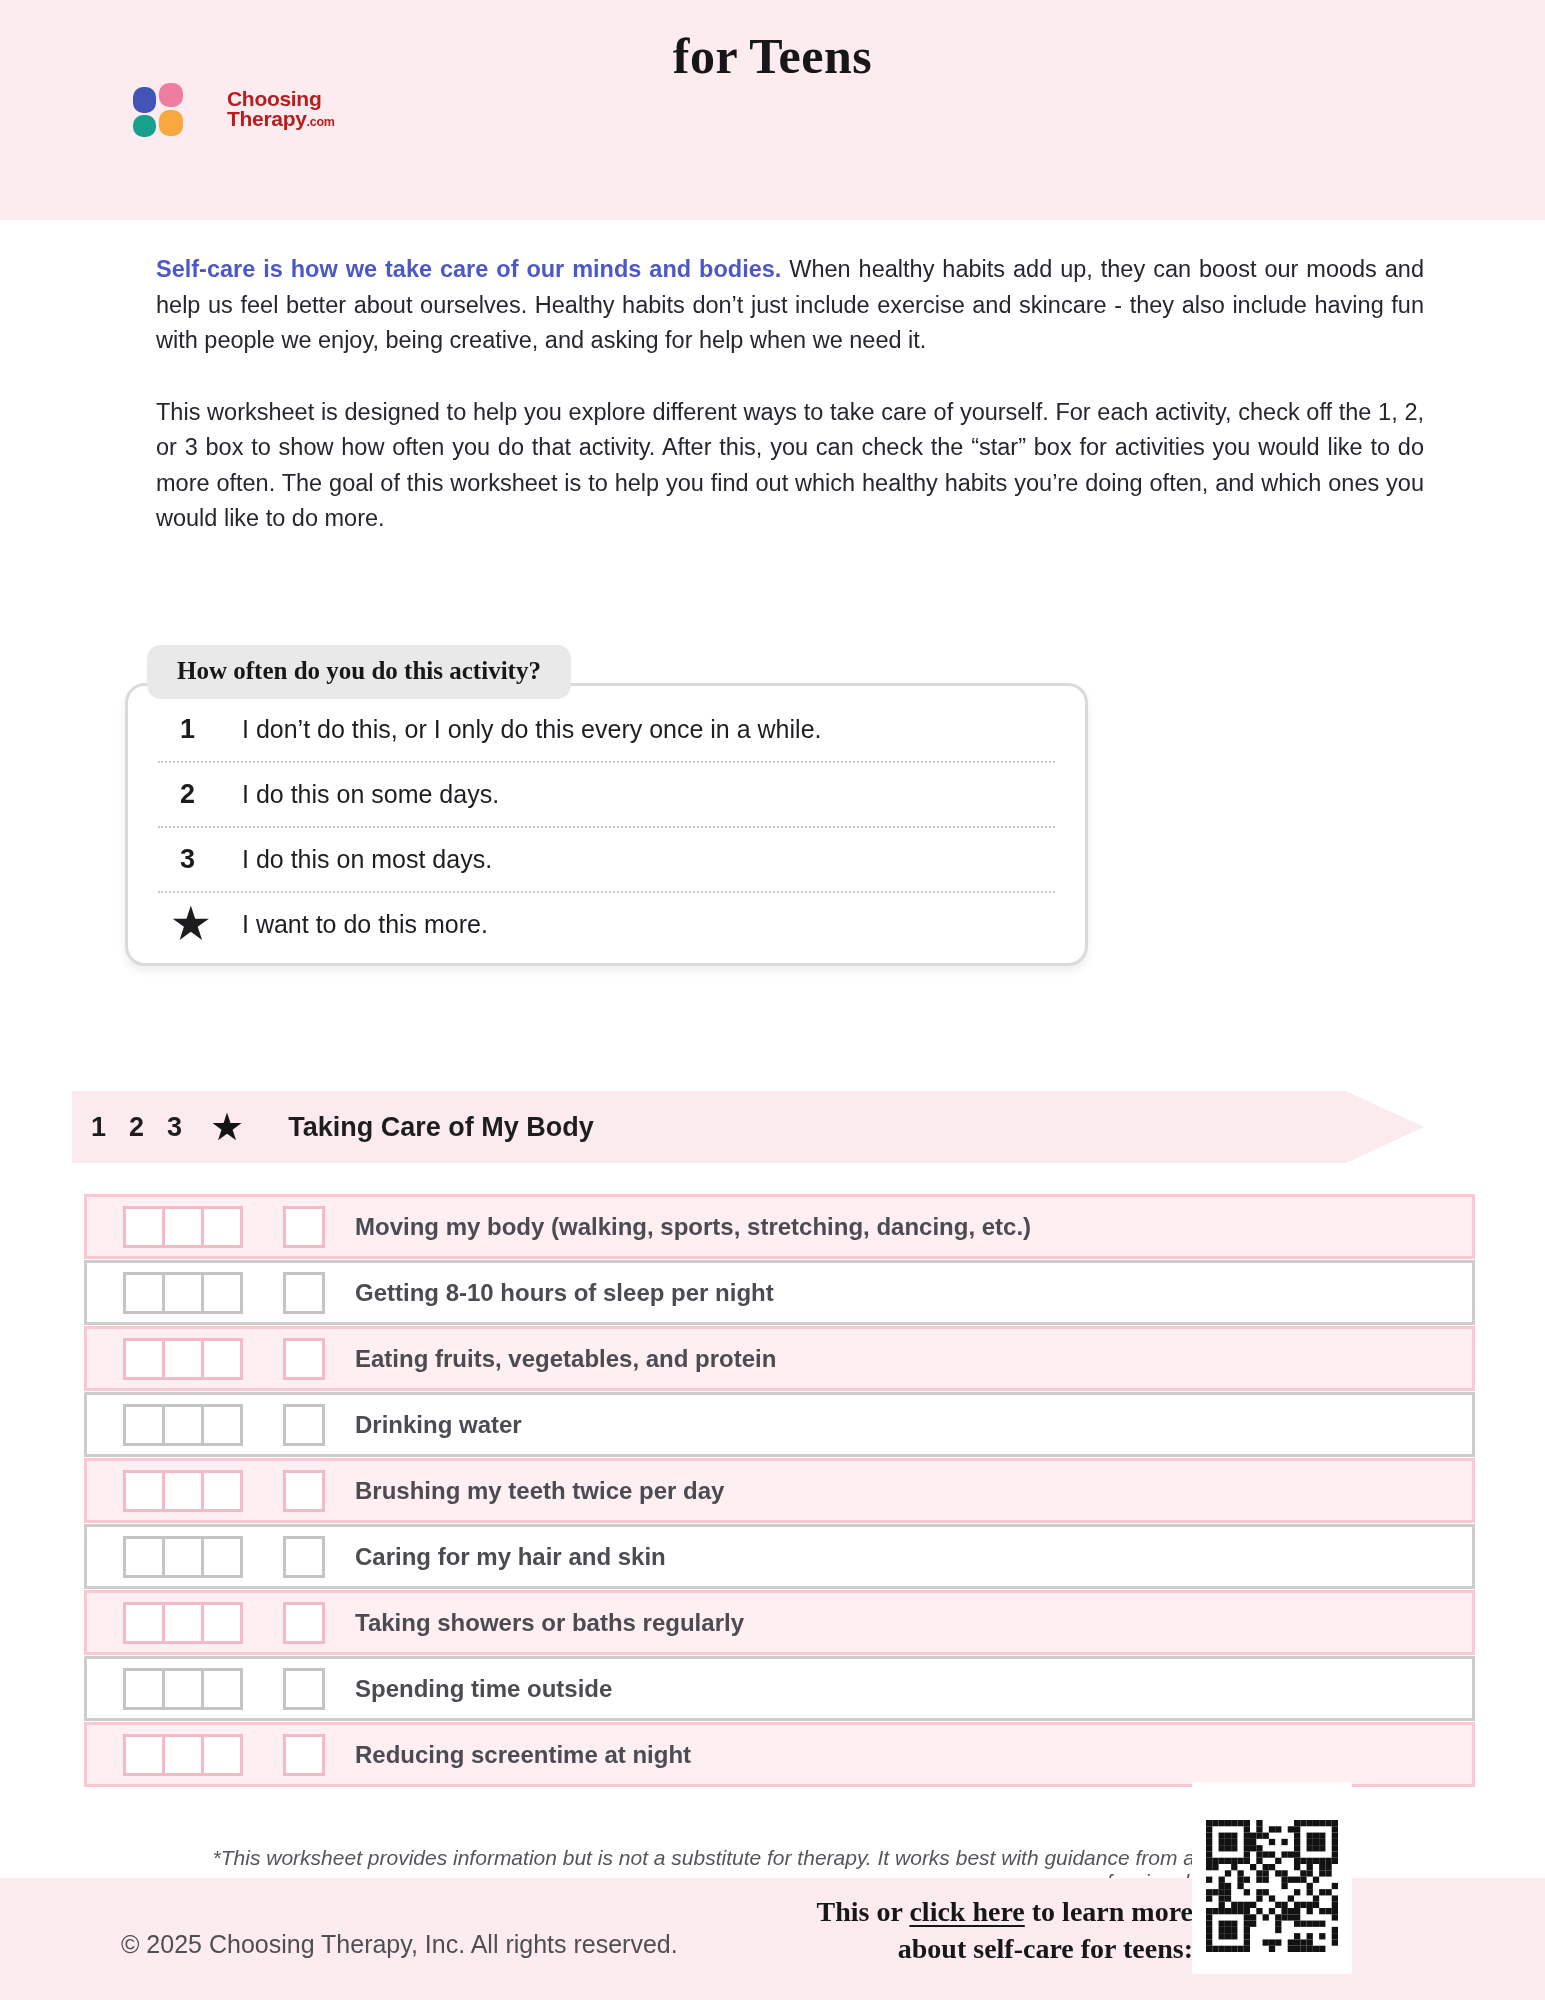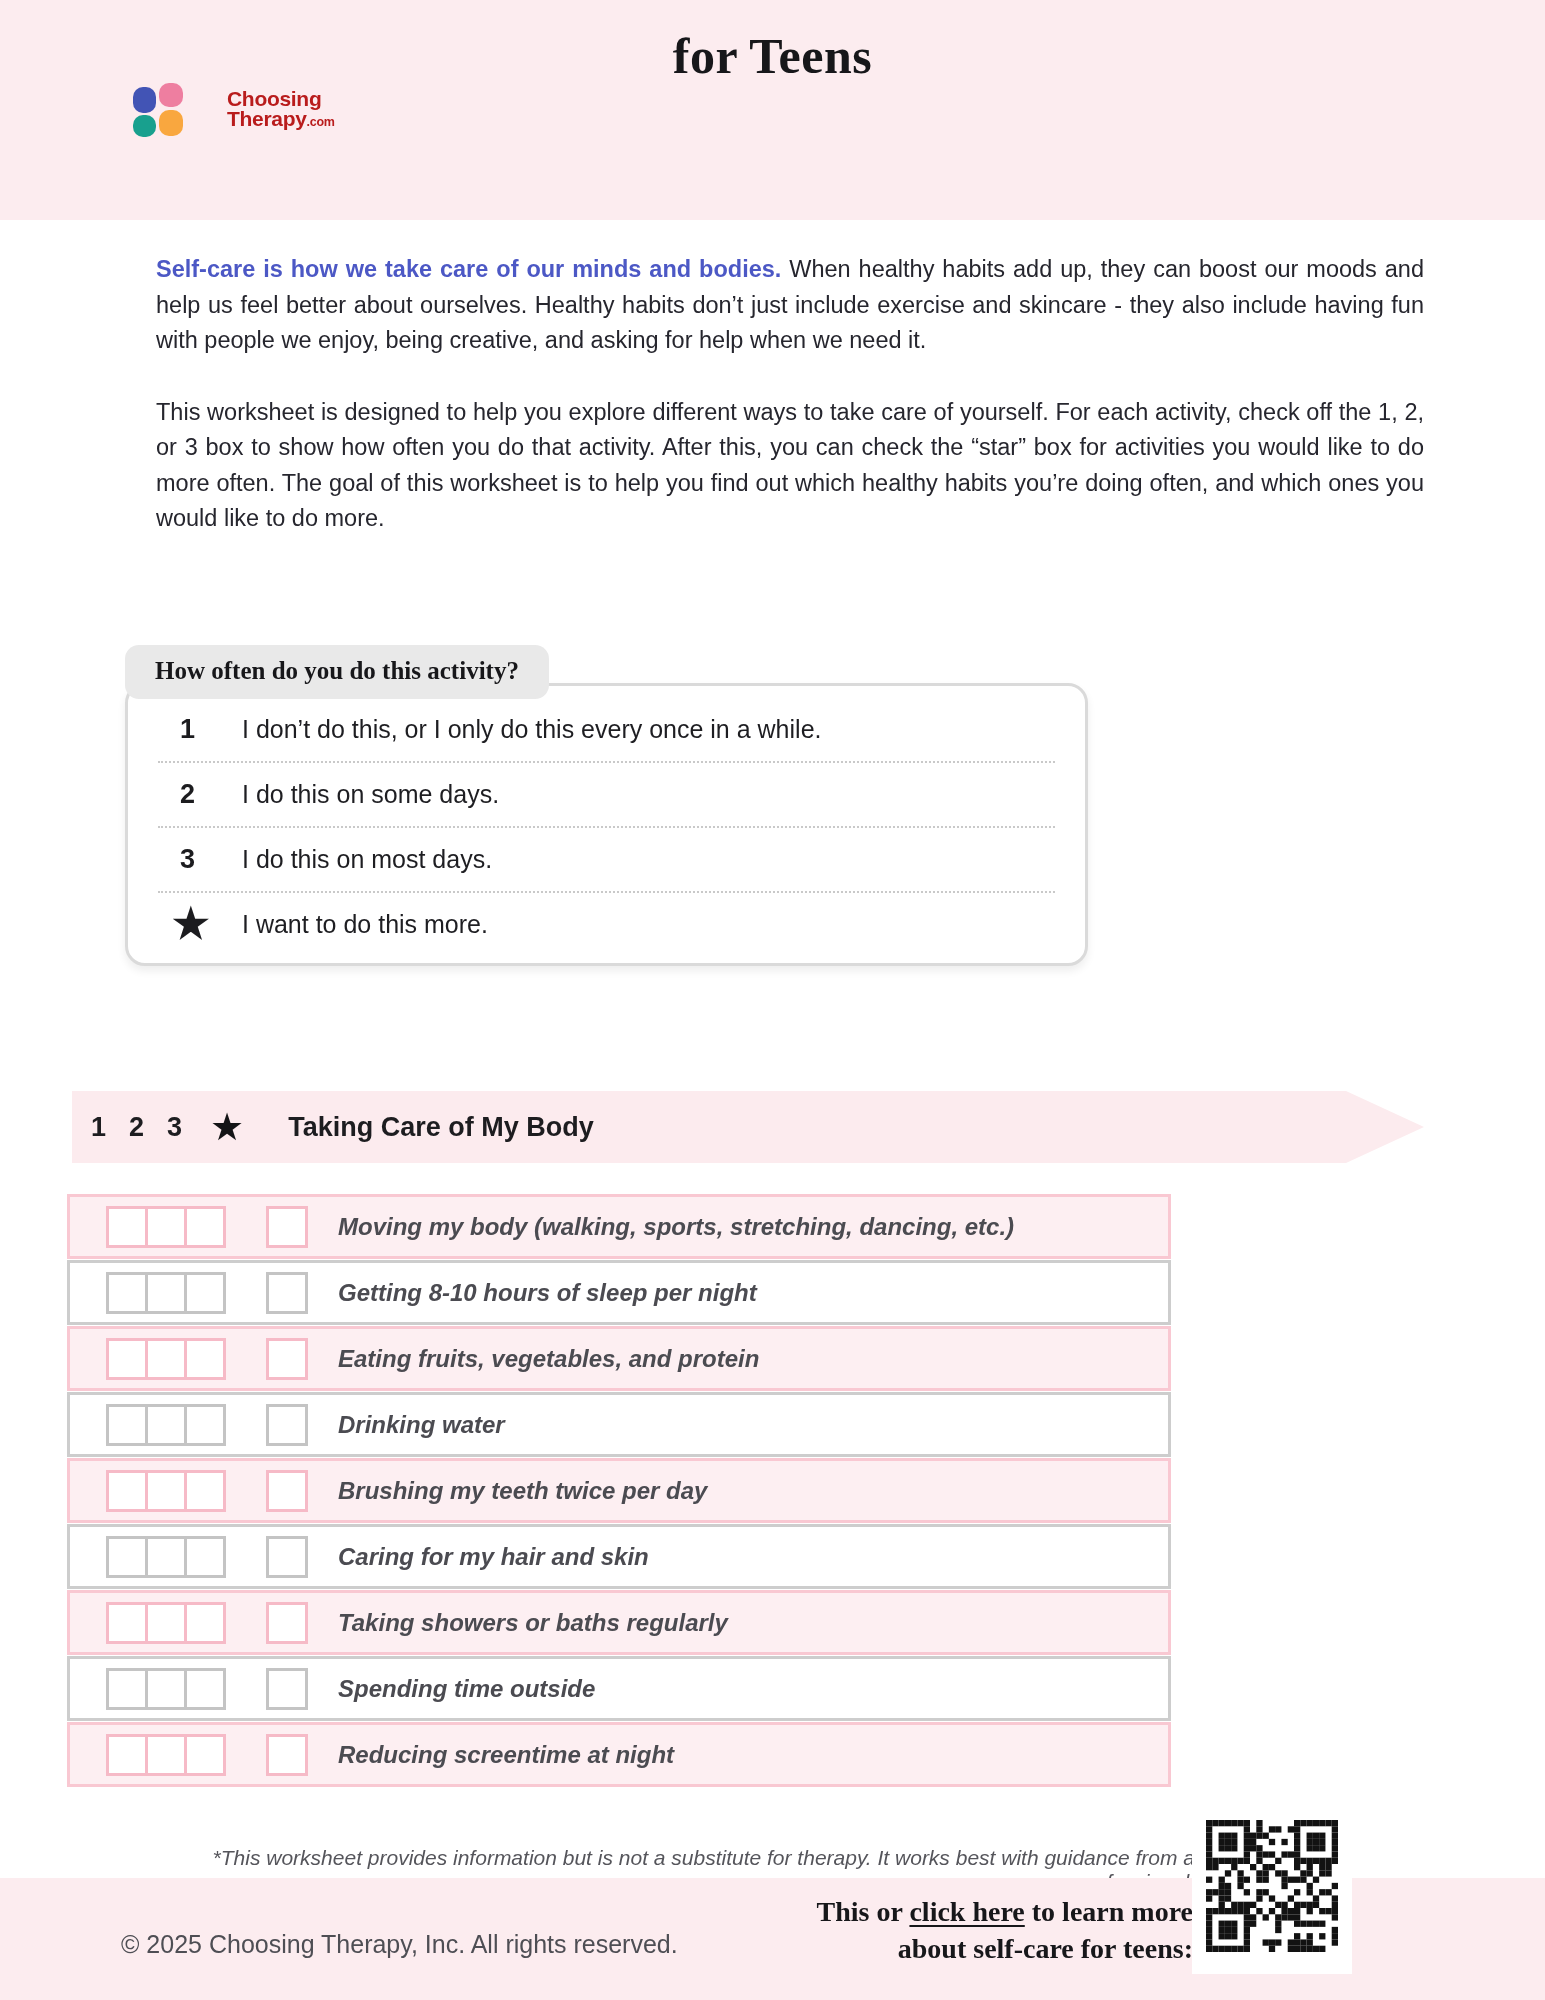--- a/index.html
+++ b/index.html
@@ -24,21 +24,21 @@
 
   
   .intro { position:absolute; left:121px; right:121px; top:252px; }
   .intro p { font-size:23.5px; line-height:35.5px; text-align:justify; color:#26262e;margin-left:35px; }
   .intro p + p { margin-top:36px; }
   .intro .lead { color:#4c58c5; font-weight:700; }
 
   
   .legend { position:absolute; left:125px; top:645px; width:963px; }
   .legend-tab {
-    position:relative; z-index:2; display:inline-block; 
+    position:relative; z-index:2; display:inline-block; margin-left:22px;
     background:#e9e9e9; border-radius:14px; padding:12px 30px 14px;
     font-family:"Liberation Serif", serif; font-weight:700; font-size:25px; color:#17171a;
   }
   .legend-box {
     position:relative; z-index:1; margin-top:-16px;
     background:#ffffff; border:3px solid #dadada; border-radius:20px;
     padding:12px 30px 8px; box-shadow:0 5px 9px rgba(0,0,0,0.07);
   }
   .legend-row { display:flex; align-items:center; padding:16px 10px; }
   .legend-row + .legend-row { border-top:2px dotted #c9c9c9; }
@@ -55,21 +55,21 @@
     content:""; position:absolute; left:100%; top:0;
     border-top:36px solid transparent; border-bottom:36px solid transparent;
     border-left:78px solid #fcebee;
   }
   .banner .num { font-size:27px; font-weight:700; color:#1d1d20; margin-left:23px; }
   .banner .num:first-child { margin-left:19px; }
   .banner .star { font-size:38px; color:#141416; margin-left:28px; line-height:1; }
   .banner-title { margin-left:44px; font-size:27px; font-weight:700; color:#1d1d20; }
 
   
-  .checklist { position:absolute; left:67px; top:1194px; width:1104px;font-style:italic; }
+  .checklist { position:absolute; left:84px; top:1194px; width:1391px; }
   .c-row {
     height:65px; border:3px solid; display:flex; align-items:center; margin-bottom:1px;
     background:#ffffff;
   }
   .c-row.pink { background:#fdeff2; border-color:#f9c8d2; }
   .c-row.white { background:#ffffff; border-color:#cdcdcd; }
   .cbgroup { display:flex; margin-left:36px; flex:0 0 auto; }
   .cb { width:42px; height:42px; background:#ffffff; border:3px solid #c4c4c4; flex:0 0 auto; }
   .cbgroup .cb + .cb { margin-left:-3px; }
   .c-row.pink .cb { border-color:#f6bac7; }

